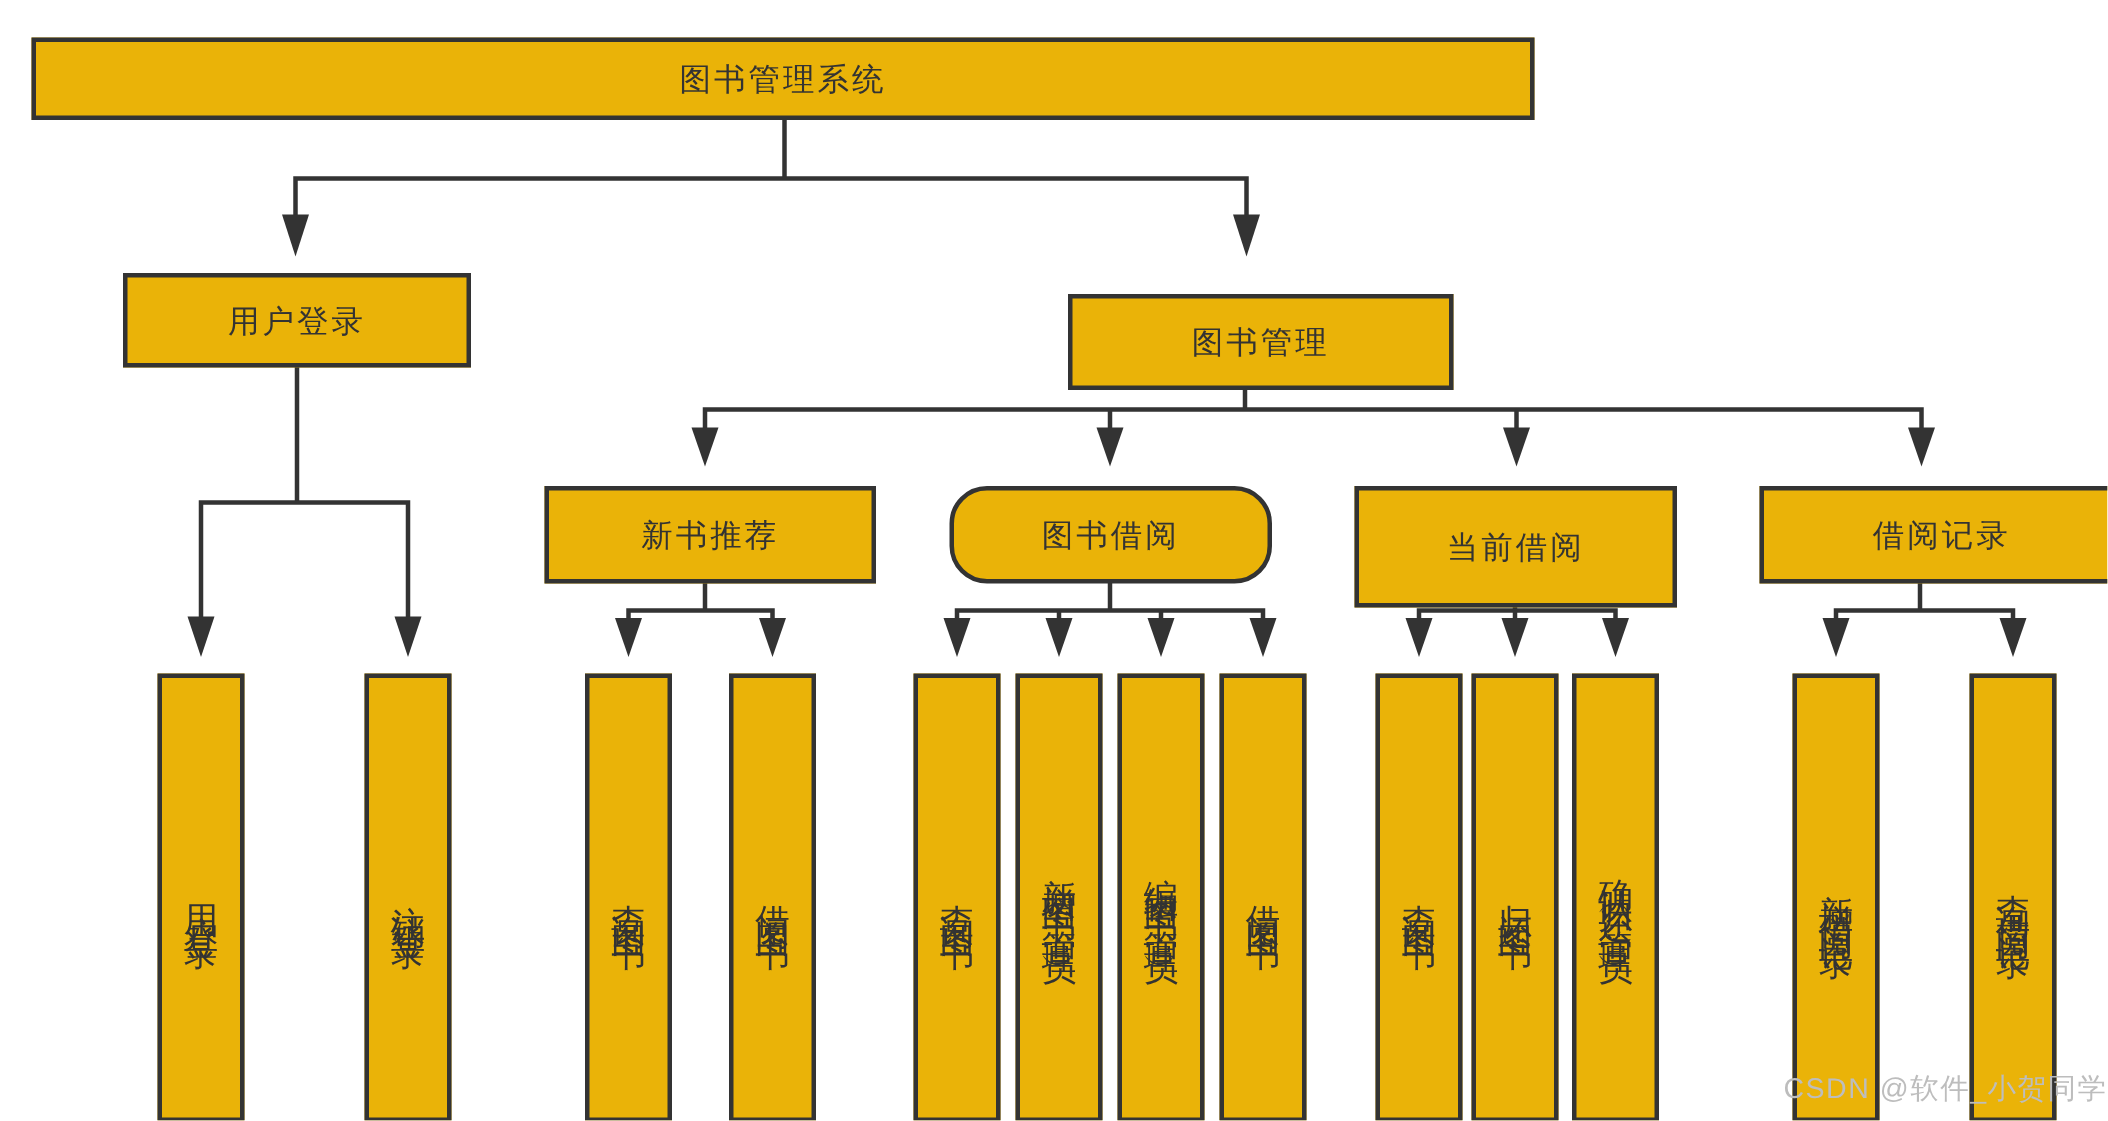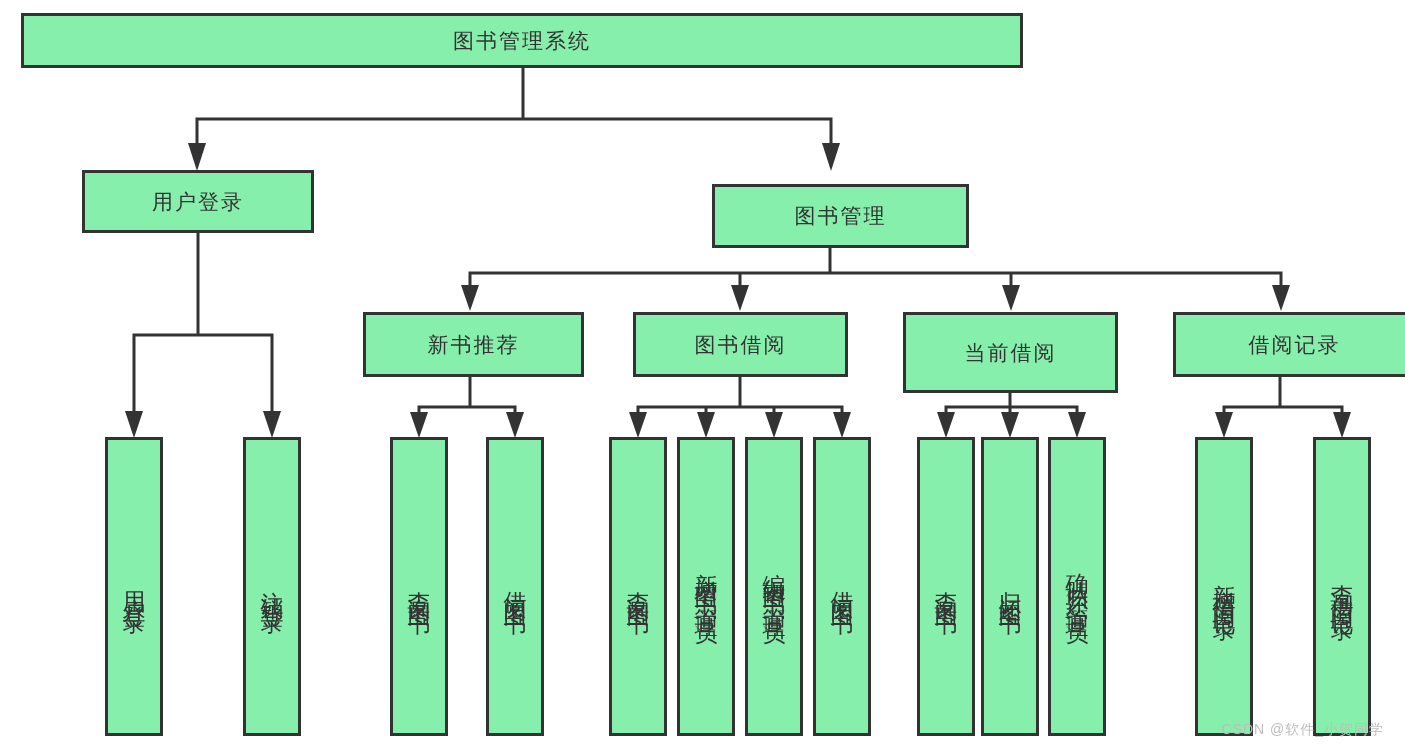--- a/index.html
+++ b/index.html
@@ -8,39 +8,40 @@
     width:1405px;height:747px;
     background:#ffffff;
     font-family:"Liberation Sans", sans-serif;
     overflow:hidden;
   }
   #wires{position:absolute;left:0;top:0;width:1405px;height:747px;}
   .node{
     position:absolute;
     box-sizing:border-box;
     border:3px solid #333333;
-    background:#86efac;
+    background:#eab308;
     color:#333333;
     display:flex;align-items:center;justify-content:center;
     font-size:21px;
     letter-spacing:2px;
     text-align:center;
+    margin-top:12px;
   }
   .leaf{
     writing-mode:vertical-rl;
     font-size:23px;
     letter-spacing:7px;
     line-height:1;
   }
   .root{font-size:21px;}
   #watermark{
     position:absolute;
-    right:21px;bottom:8px;
+    right:0;bottom:8px;
     color:#bdbdbd;
-    font-size:14px;
+    font-size:19px;
     letter-spacing:1px;
     white-space:nowrap;
   }
 </style>
 </head>
 <body>
 
 <div id="stage">
 
   <svg id="wires" viewBox="0 0 1405 747" fill="none" stroke="#333333" stroke-width="3">
@@ -104,21 +105,21 @@
       <polygon points="1333,412 1351,412 1342,438" fill="#333333" stroke="none"></polygon>
     </g>
   </svg>
 
   <div class="node root" style="left:21px;top:13px;width:1002px;height:55px;">图书管理系统</div>
 
   <div class="node" style="left:82px;top:170px;width:232px;height:63px;">用户登录</div>
   <div class="node" style="left:712px;top:184px;width:257px;height:64px;font-family:Liberation Serif, serif;">图书管理</div>
 
   <div class="node" style="left:363px;top:312px;width:221px;height:65px;">新书推荐</div>
-  <div class="node" style="left:633px;top:312px;width:215px;height:65px;">图书借阅</div>
+  <div class="node" style="left:633px;top:312px;width:215px;height:65px;border-radius:25px;">图书借阅</div>
   <div class="node" style="left:903px;top:312px;width:215px;height:81px;">当前借阅</div>
   <div class="node" style="left:1173px;top:312px;width:243px;height:65px;">借阅记录</div>
 
   <div class="node leaf" style="left:105px;top:437px;width:58px;height:299px;">用户登录</div>
   <div class="node leaf" style="left:243px;top:437px;width:58px;height:299px;">注销登录</div>
 
   <div class="node leaf" style="left:390px;top:437px;width:58px;height:299px;">查询图书</div>
   <div class="node leaf" style="left:486px;top:437px;width:58px;height:299px;">借阅图书</div>
 
   <div class="node leaf" style="left:609px;top:437px;width:58px;height:299px;">查询图书</div>

